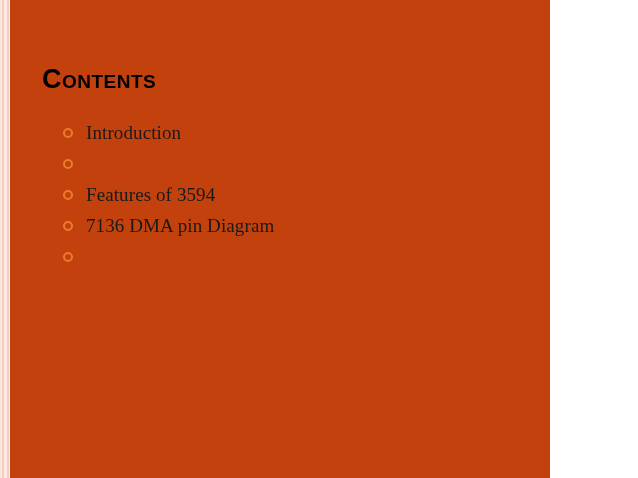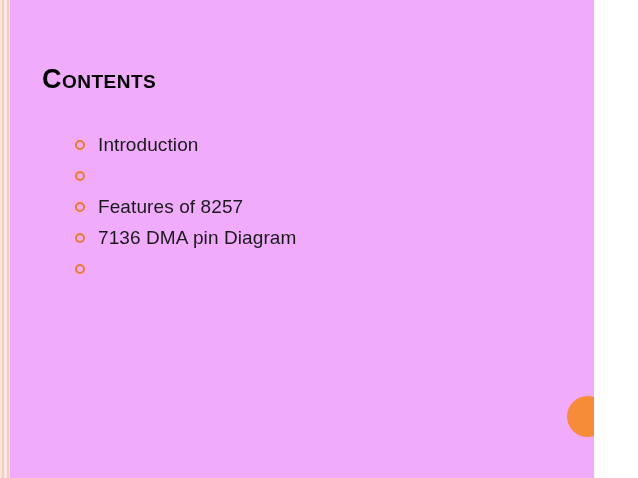--- a/index.html
+++ b/index.html
@@ -7,23 +7,23 @@
     margin: 0;
     padding: 0;
     background: #ffffff;
   }
   body {
     font-family: "Liberation Sans", sans-serif;
   }
 
   #slide {
     position: relative;
-    width: 594px;
+    width: 550px;
     height: 478px;
-    background: #f0abfc;
+    background: #c2410c;
     overflow: hidden;
   }
 
   
   .stripe {
     position: absolute;
     top: 0;
     height: 478px;
   }
 
@@ -54,24 +54,25 @@
     font-variant: small-caps;
     letter-spacing: 0.5px;
     white-space: nowrap;
   }
 
   
   #contents-list {
     position: absolute;
     left: 58px;
     top: 113px;
-    margin: 16px;
+    margin: 4px;
     padding: 0;
     list-style: none;
     width: 560px;
+    font-family: Liberation Serif, serif;
   }
   #contents-list li {
     position: relative;
     height: 31px;
     line-height: 31px;
     padding-left: 24px;
     white-space: nowrap;
   }
   .bullet-ring {
     position: absolute;
@@ -128,21 +129,21 @@
   <ul id="contents-list">
     <li>
       <span class="bullet-ring"></span>
       <span class="item-text">Introduction</span>
     </li>
     <li>
       <span class="bullet-ring"></span>
     </li>
     <li>
       <span class="bullet-ring"></span>
-      <span class="item-text">Features of 8257</span>
+      <span class="item-text">Features of 3594</span>
     </li>
     <li>
       <span class="bullet-ring"></span>
       <span class="item-text">7136 DMA pin Diagram</span>
     </li>
     <li>
       <span class="bullet-ring"></span>
     </li>
   </ul>
 

